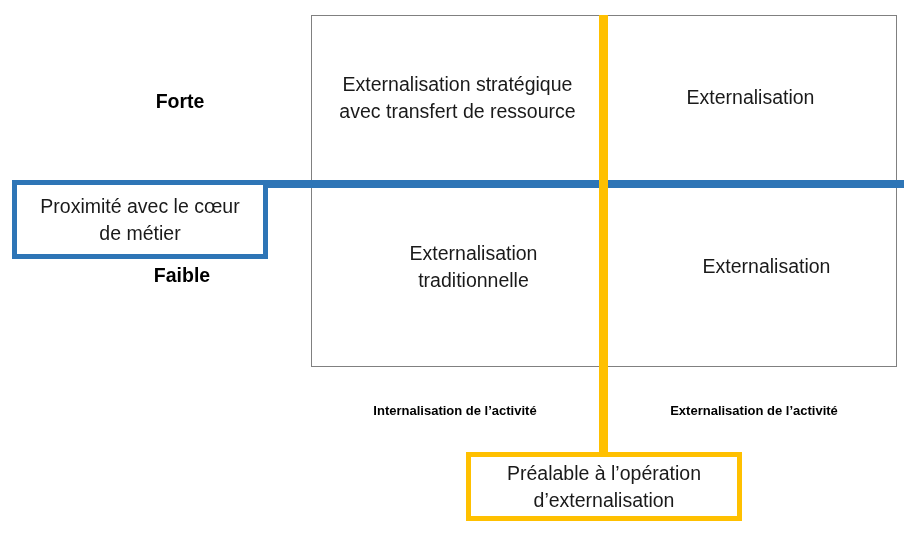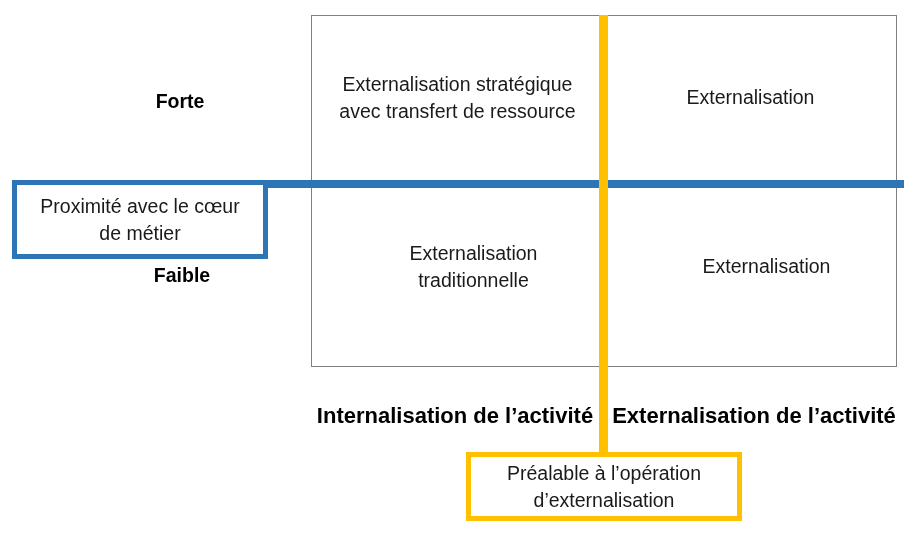--- a/index.html
+++ b/index.html
@@ -128,21 +128,21 @@
     color: #000000;
     text-align: center;
     white-space: nowrap;
   }
   .label-forte  { left: 100px; top: 90px;  width: 160px; }
   .label-faible { left: 102px; top: 264px; width: 160px; }
 
   .axis-label-x {
     position: absolute;
     font-weight: bold;
-    font-size: 22px;
+    font-size: 13px;
     color: #000000;
     text-align: center;
     white-space: nowrap;
     top: 403px;
   }
   .label-intern { left: 311px; width: 288px; }
   .label-extern { left: 610px; width: 288px; }
 </style>
 </head>
 <body>

